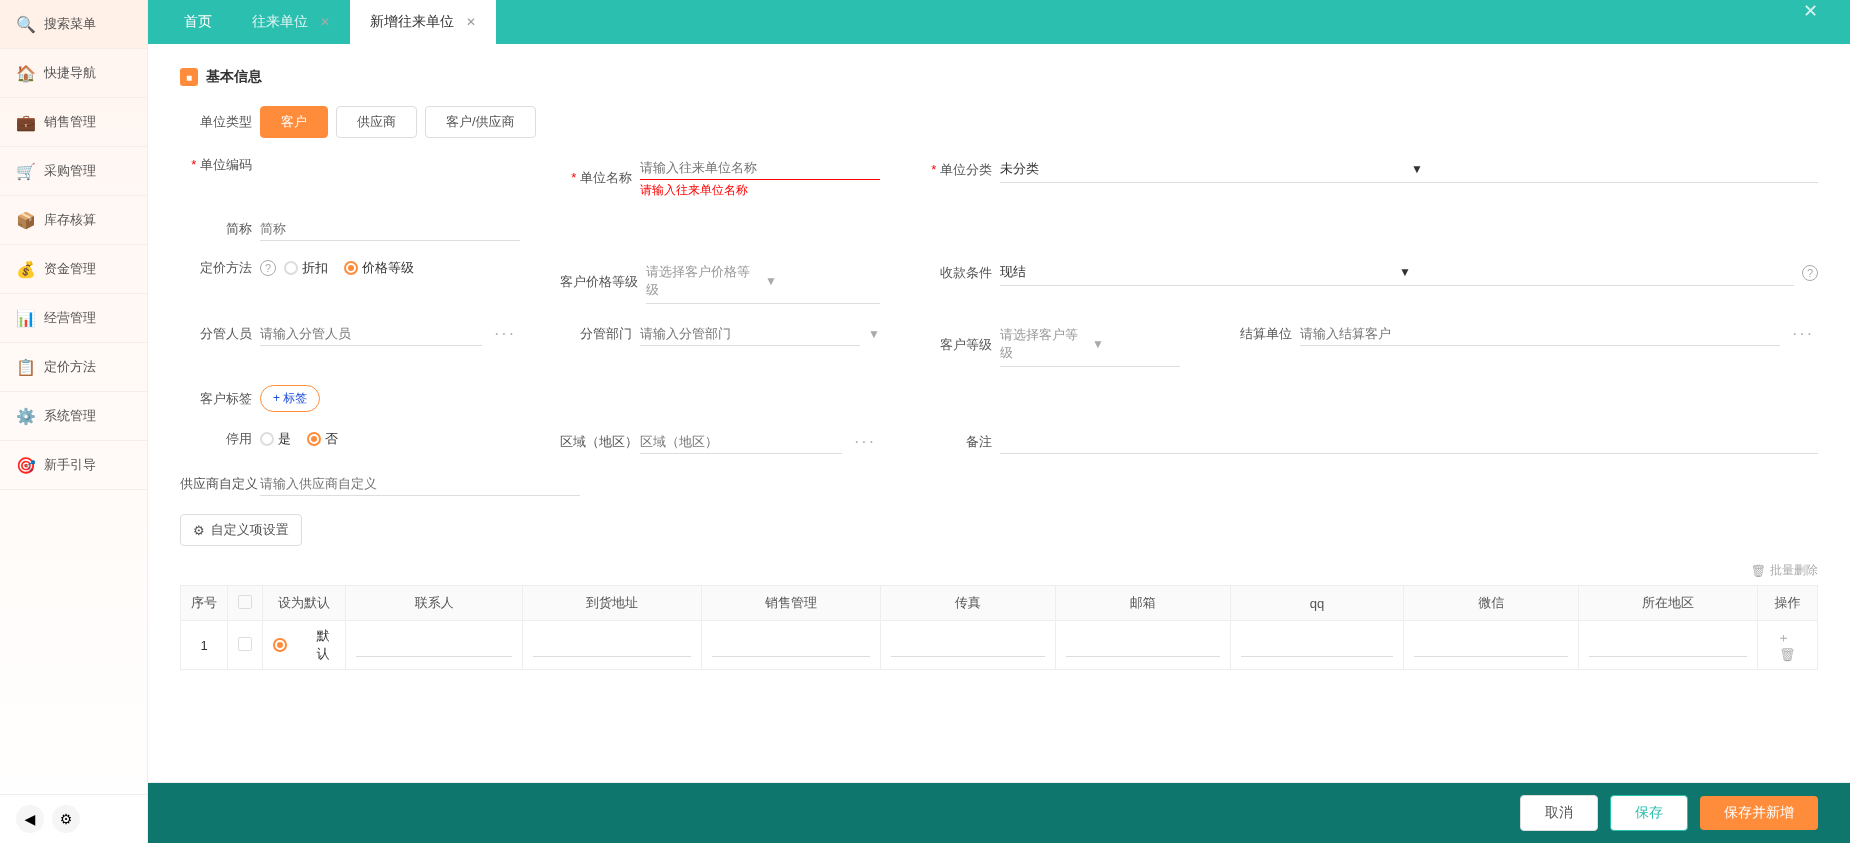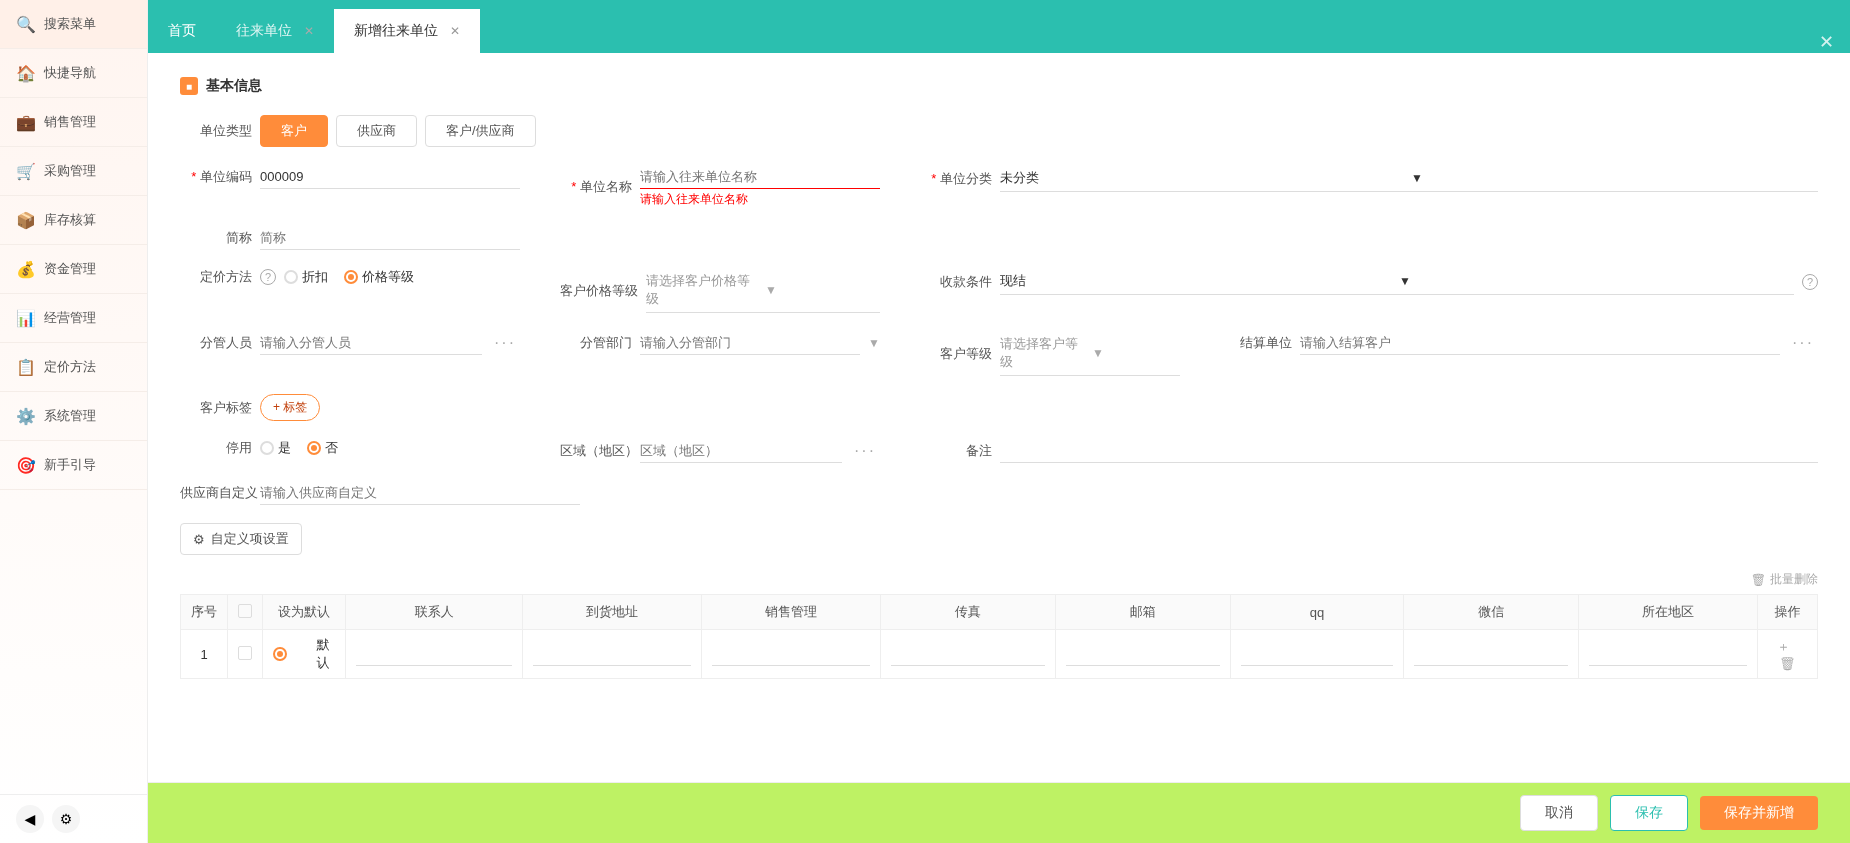--- a/index.html
+++ b/index.html
@@ -43,23 +43,23 @@
       flex: 1;
       display: flex;
       flex-direction: column;
       overflow: hidden;
     }
 
     
     .tab-bar {
       background: #2bbfaf;
       display: flex;
-      align-items: flex-end;
-      height: 53px;
-      padding: 0 0;
+      align-items: flex-start;
+      height: 44px;
+      padding: 0 16px;
       flex-shrink: 0;
     }
     .tab {
       padding: 0 20px;
       height: 44px;
       display: flex;
       align-items: center;
       gap: 8px;
       cursor: pointer;
       color: rgba(255,255,255,0.85);
@@ -216,21 +216,21 @@
       font-size: 16px;
       padding: 0 4px;
       letter-spacing: 2px;
     }
 
     
     .tag-btn {
       border: 1px solid #ff8c3a;
       border-radius: 20px;
       padding: 4px 12px;
-      color: #c2410c;
+      color: #1d4ed8;
       cursor: pointer;
       font-size: 12px;
       background: #fff;
       display: flex; align-items: center; gap: 4px;
     }
 
     
     .help-icon {
       width: 16px; height: 16px; border-radius: 50%; border: 1px solid #aaa;
       display: flex; align-items: center; justify-content: center;
@@ -279,21 +279,21 @@
       gap: 4px;
     }
 
     
     .bottom-bar {
       display: flex;
       justify-content: flex-end;
       align-items: center;
       padding: 12px 32px;
       border-top: 1px solid #eee;
-      background: #bef264;
+      background: #0f766e;
       gap: 12px;
       flex-shrink: 0;
     }
     .btn {
       padding: 8px 24px;
       border-radius: 4px;
       border: none;
       cursor: pointer;
       font-size: 14px;
     }
@@ -410,21 +410,20 @@
           <button class="unit-btn active">客户</button>
           <button class="unit-btn">供应商</button>
           <button class="unit-btn">客户/供应商</button>
         </div>
       </div>
     </div>
 
     <div class="form-row">
       <div class="form-field" style="max-width:340px; margin-right:40px;">
         <span class="form-label required">单位编码</span>
-        <input class="form-input" type="text" value="000009" style="">
       </div>
       <div class="form-field" style="max-width:320px; margin-right:40px;">
         <span class="form-label required">单位名称</span>
         <div class="form-input-wrap">
           <input class="form-input error" type="text" placeholder="请输入往来单位名称" style="">
           <span class="error-msg">请输入往来单位名称</span>
         </div>
       </div>
       <div class="form-field">
         <span class="form-label required">单位分类</span>

